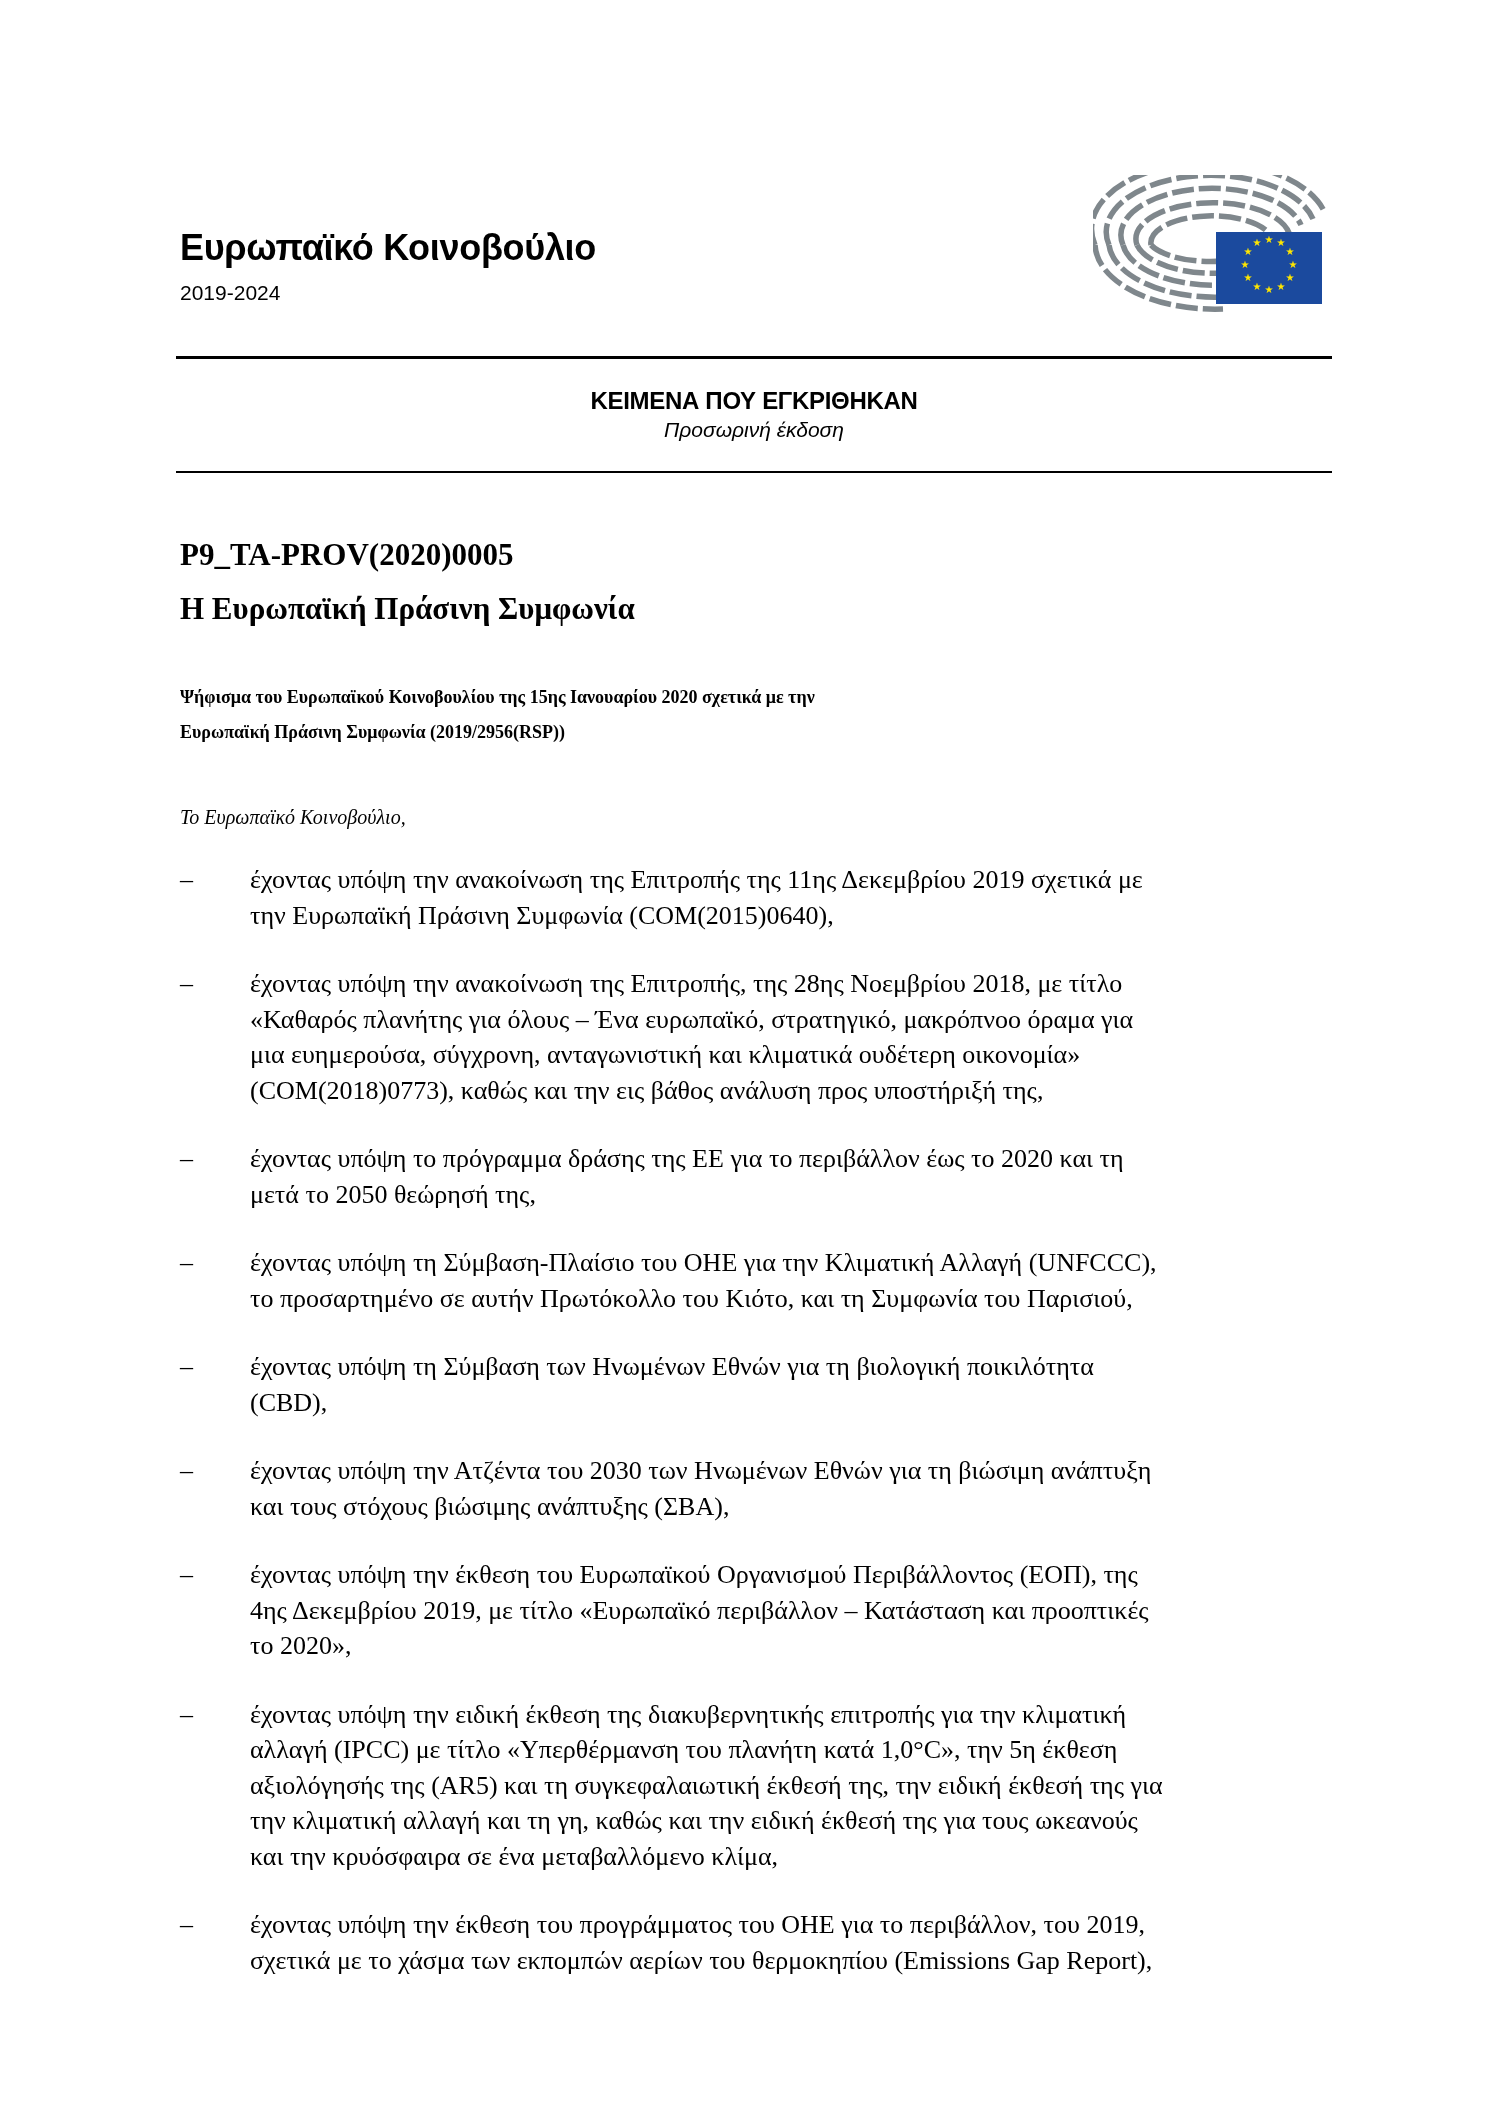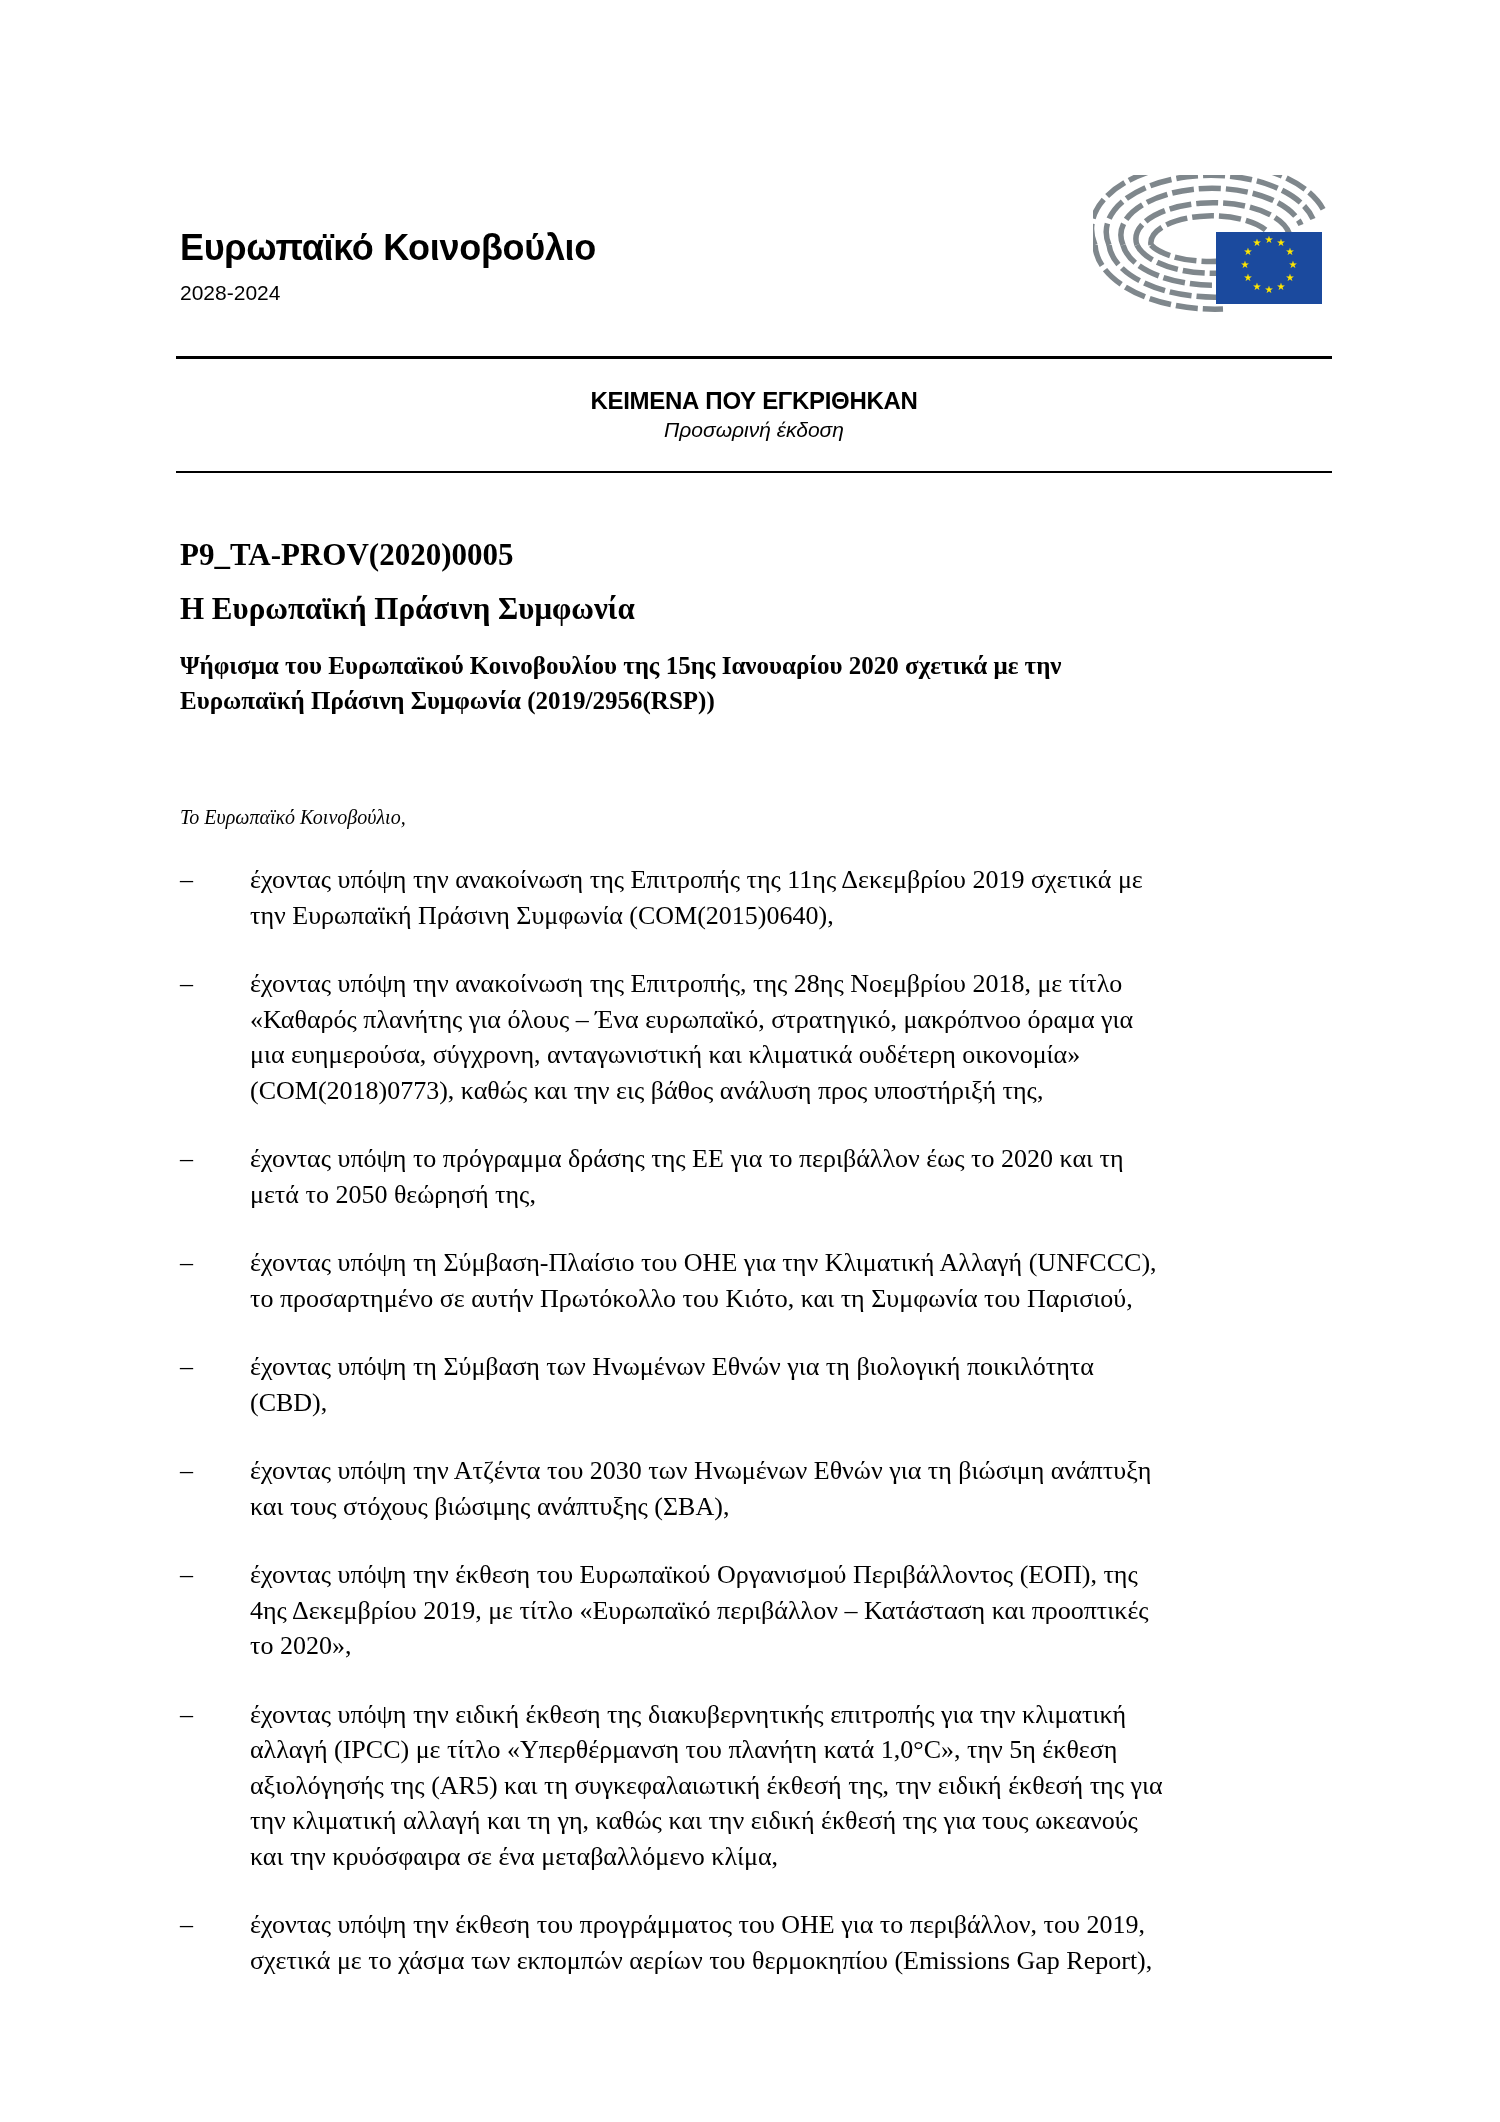--- a/index.html
+++ b/index.html
@@ -14,36 +14,36 @@
   .rule-thick { position: absolute; left: 176px; width: 1156px; top: 356px; height: 3px; background: #000; }
   .rule-thin { position: absolute; left: 176px; width: 1156px; top: 471px; height: 1.5px; background: #000; }
 
   .texts-head { position: absolute; left: 176px; width: 1156px; top: 386px; text-align: center; font-family: "Liberation Sans", sans-serif; }
   .texts-head .main { font-weight: bold; font-size: 24px; line-height: 30px; letter-spacing: -0.3px; }
   .texts-head .sub { font-style: italic; font-size: 21px; line-height: 28px; }
 
   .serif { font-family: "Liberation Serif", serif; }
   .doc-id { position: absolute; left: 180px; top: 536px; font-weight: bold; font-size: 31px; line-height: 38px; }
   .doc-title { position: absolute; left: 180px; top: 590px; font-weight: bold; font-size: 31px; line-height: 38px; }
-  .doc-subtitle { position: absolute; left: 180px; top: 648px; width: 1160px; font-weight: bold; font-size: 25px; line-height: 35px; }
+  .doc-subtitle { position: absolute; left: 180px; top: 680px; width: 1160px; font-weight: bold; font-size: 18px; line-height: 35px; }
 
   .intro { position: absolute; left: 180px; top: 800px; font-style: italic; font-size: 20px; line-height: 35px; }
 
   .items { position: absolute; left: 180px; top: 862px; width: 1160px; list-style: none; margin: 0; padding: 0; }
   .item { position: relative; padding-left: 70px; font-size: 26px; line-height: 35.5px; margin-bottom: 33px; }
   .item .dash { position: absolute; left: 0; top: 0; width: 40px; }
   .item .txt { display: block; width: 1095px; }
 </style>
 </head>
 <body>
 
 <div class="page">
 
   <div class="ep-title">Ευρωπαϊκό Κοινοβούλιο</div>
-  <div class="ep-term">2028-2024</div>
+  <div class="ep-term">2019-2024</div>
 
   <svg class="logo" viewBox="0 0 240 138" xmlns="http://www.w3.org/2000/svg">
     <g fill="none" stroke="#7f878c" stroke-width="5.5" stroke-dasharray="22 5">
       <path d="M 2 70 A 110 62 0 0 1 232 38"></path>
       <path d="M 16 70 A 96 52 0 0 1 220 44"></path>
       <path d="M 30 70 A 82 42 0 0 1 208 50"></path>
       <path d="M 44 70 A 68 32 0 0 1 196 58"></path>
       <path d="M 58 70 A 54 24 0 0 1 180 66"></path>
       <path d="M 2 70 A 120 66 0 0 0 130 134"></path>
       <path d="M 16 70 A 106 56 0 0 0 130 122"></path>

